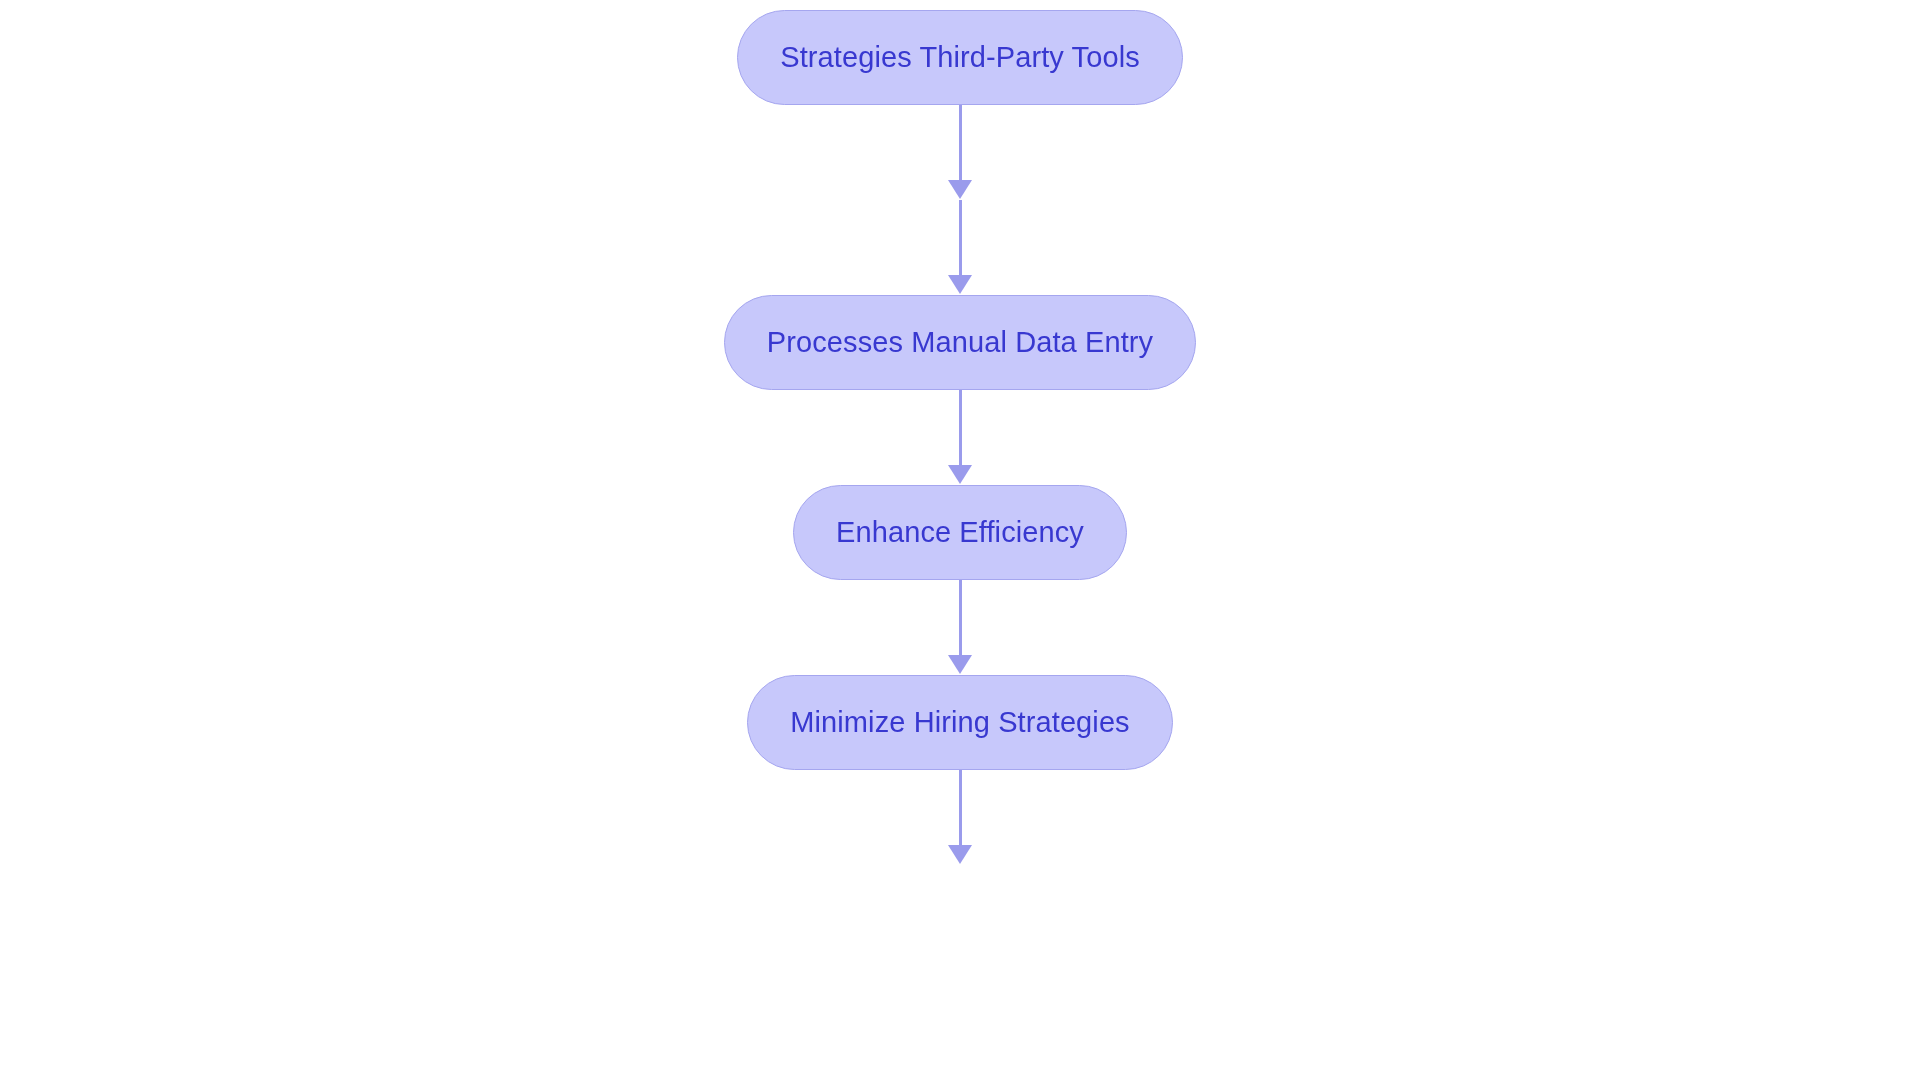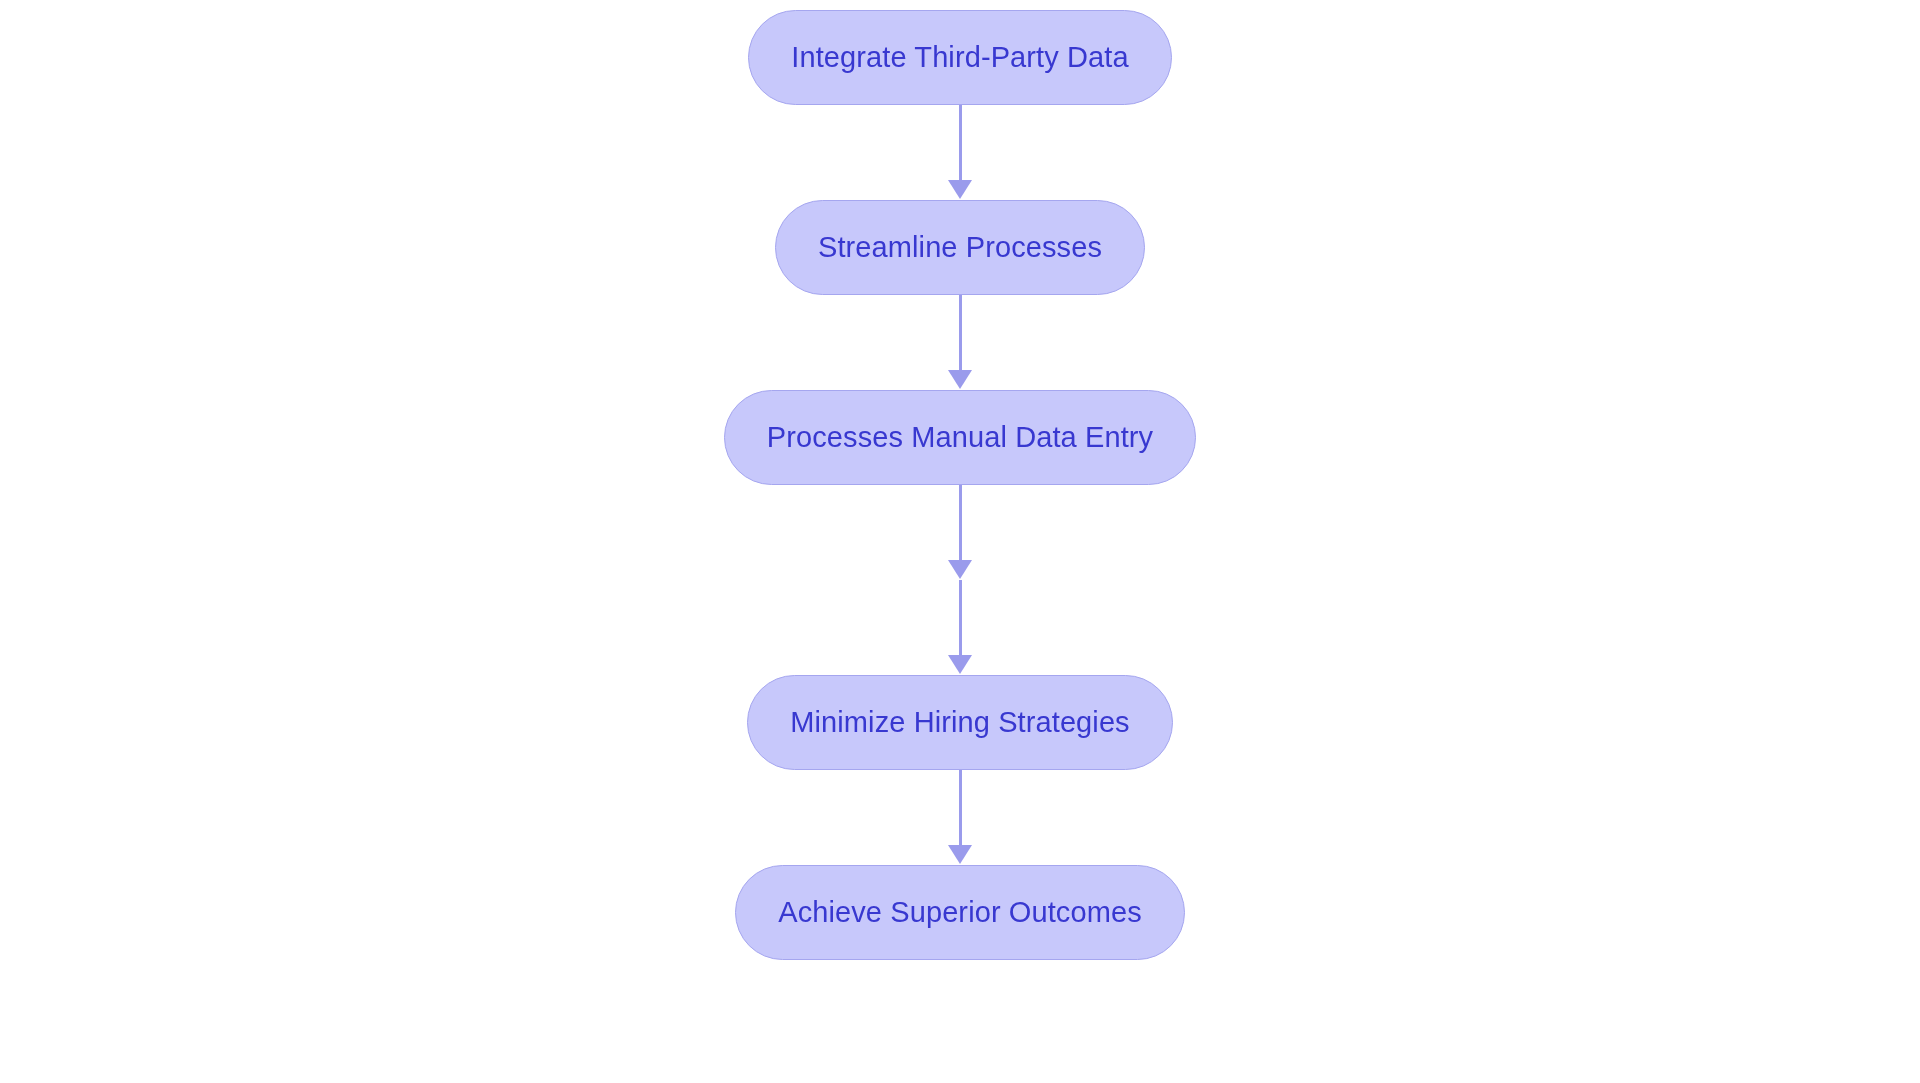--- a/index.html
+++ b/index.html
@@ -76,48 +76,45 @@
     border-top: 19px solid #9a9bec;
     margin-top: -1px;
   }
 </style>
 </head>
 <body>
 
 <div id="flowchart-canvas">
   <div class="flow-stack" id="flow-stack">
       <div class="flow-node">
-        <span class="flow-node-label">Integrate Third-Party Data</span>
+        <span class="flow-node-label">Strategies Third-Party Tools</span>
       </div>
       <div class="flow-connector">
         <div class="connector-line"></div>
         <div class="connector-arrowhead"></div>
-      </div>
-      <div class="flow-node">
-        <span class="flow-node-label">Streamline Processes</span>
       </div>
       <div class="flow-connector">
         <div class="connector-line"></div>
         <div class="connector-arrowhead"></div>
       </div>
       <div class="flow-node">
         <span class="flow-node-label">Processes Manual Data Entry</span>
       </div>
       <div class="flow-connector">
         <div class="connector-line"></div>
         <div class="connector-arrowhead"></div>
       </div>
+      <div class="flow-node">
+        <span class="flow-node-label">Enhance Efficiency</span>
+      </div>
       <div class="flow-connector">
         <div class="connector-line"></div>
         <div class="connector-arrowhead"></div>
       </div>
       <div class="flow-node">
         <span class="flow-node-label">Minimize Hiring Strategies</span>
       </div>
       <div class="flow-connector">
         <div class="connector-line"></div>
         <div class="connector-arrowhead"></div>
       </div>
-      <div class="flow-node">
-        <span class="flow-node-label">Achieve Superior Outcomes</span>
-      </div>
     </div>
 </div>
 
 </body></html>

